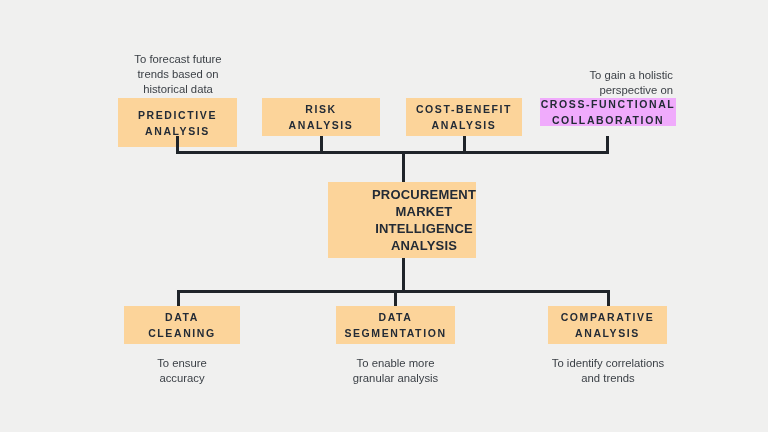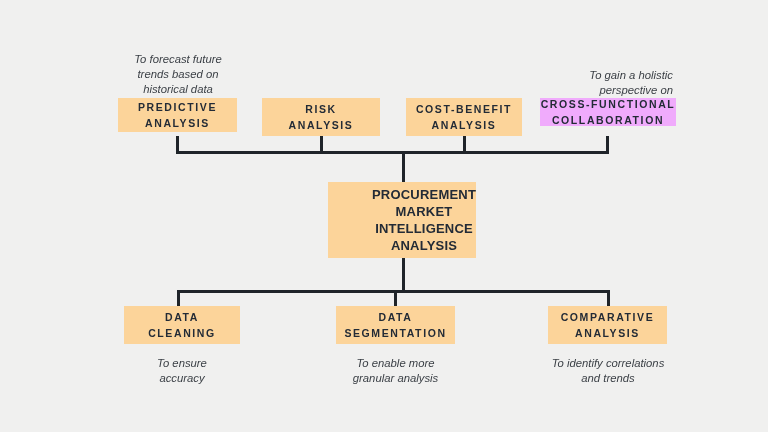--- a/index.html
+++ b/index.html
@@ -55,39 +55,38 @@
   }
 
   
   .caption {
     position: absolute;
     color: #3a3f45;
     font-size: 11.3px;
     line-height: 15px;
     text-align: center;
     white-space: pre-line;
-    font-style: italic;
   }
 </style>
 </head>
 <body>
 
 <div id="canvas" style="background: rgb(240, 240, 239);">
 
   <div class="caption" style="left: 118px; top: 52px; width: 120px; color: rgb(58, 63, 69);">To forecast future
 trends based on
 historical data</div>
 
 
 
   <div class="caption" style="left: 543px; top: 68px; width: 130px; color: rgb(58, 63, 69); text-align: right;">To gain a holistic
 perspective on
 the department</div>
 
-  <div class="node" style="left: 118px; top: 98px; width: 119px; height: 34px; background: rgb(252, 212, 154);">
+  <div class="node" style="left: 118px; top: 98px; width: 119px; height: 49px; background: rgb(252, 212, 154);">
     <span class="node-label" style="color: rgb(35, 43, 54);">PREDICTIVE
 ANALYSIS</span>
   </div>
 
   <div class="node" style="left: 262px; top: 98px; width: 118px; height: 38px; background: rgb(252, 212, 154);">
     <span class="node-label" style="color: rgb(35, 43, 54);">RISK
 ANALYSIS</span>
   </div>
 
   <div class="node" style="left: 406px; top: 98px; width: 116px; height: 38px; background: rgb(252, 212, 154);">

